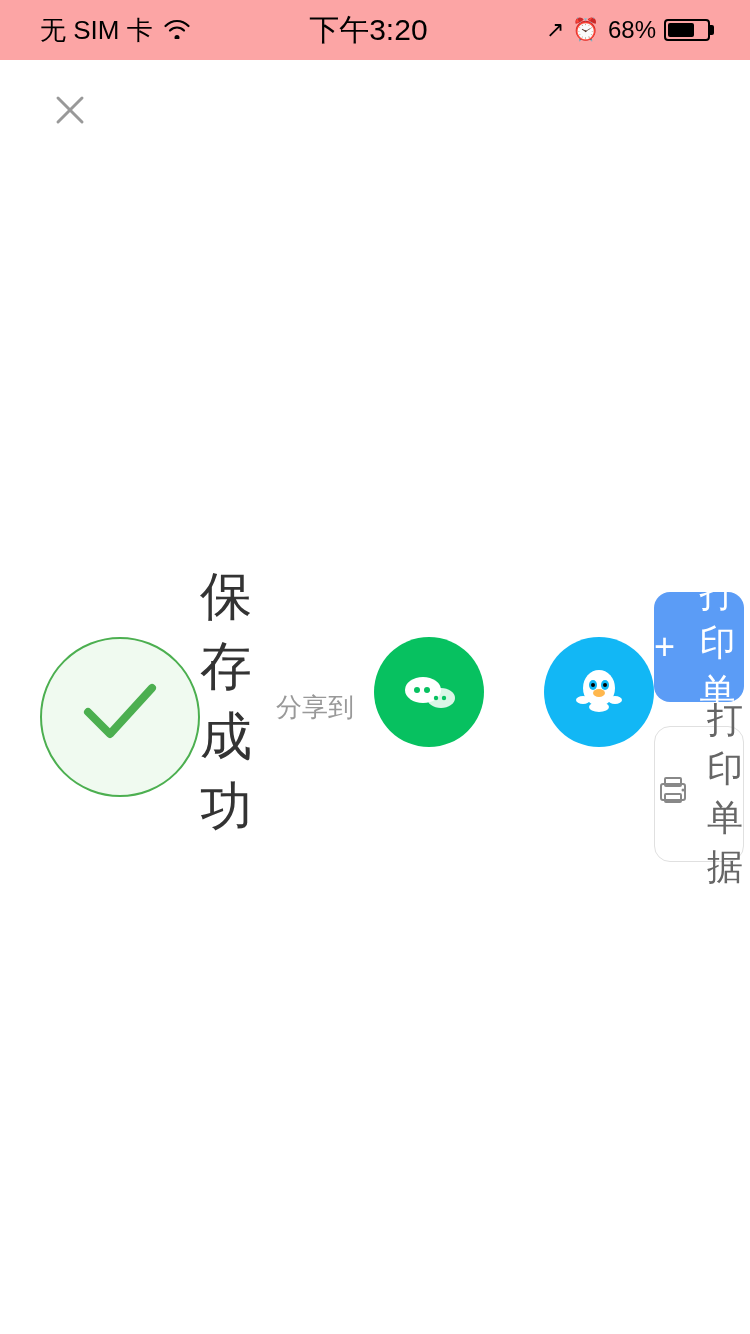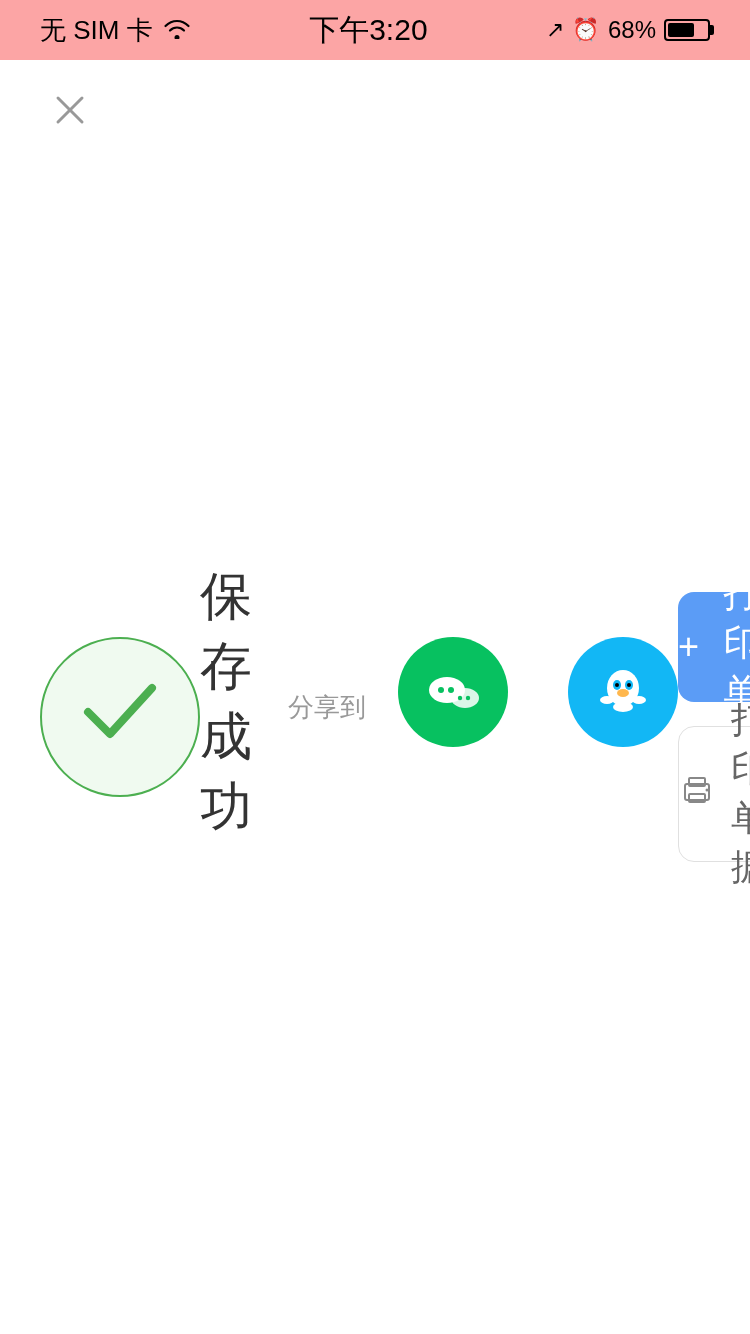--- a/index.html
+++ b/index.html
@@ -143,21 +143,21 @@
       color: #333333;
       margin-bottom: 50px;
       letter-spacing: 4px;
     }
 
     
     .share-divider {
       width: 100%;
       display: flex;
       align-items: flex-start;
-      gap: 32px;
+      gap: 20px;
       margin-bottom: 40px;
     }
 
     .divider-line {
       flex: 1;
       height: 1px;
       background: #e0e0e0;
     }
 
     .divider-text {

